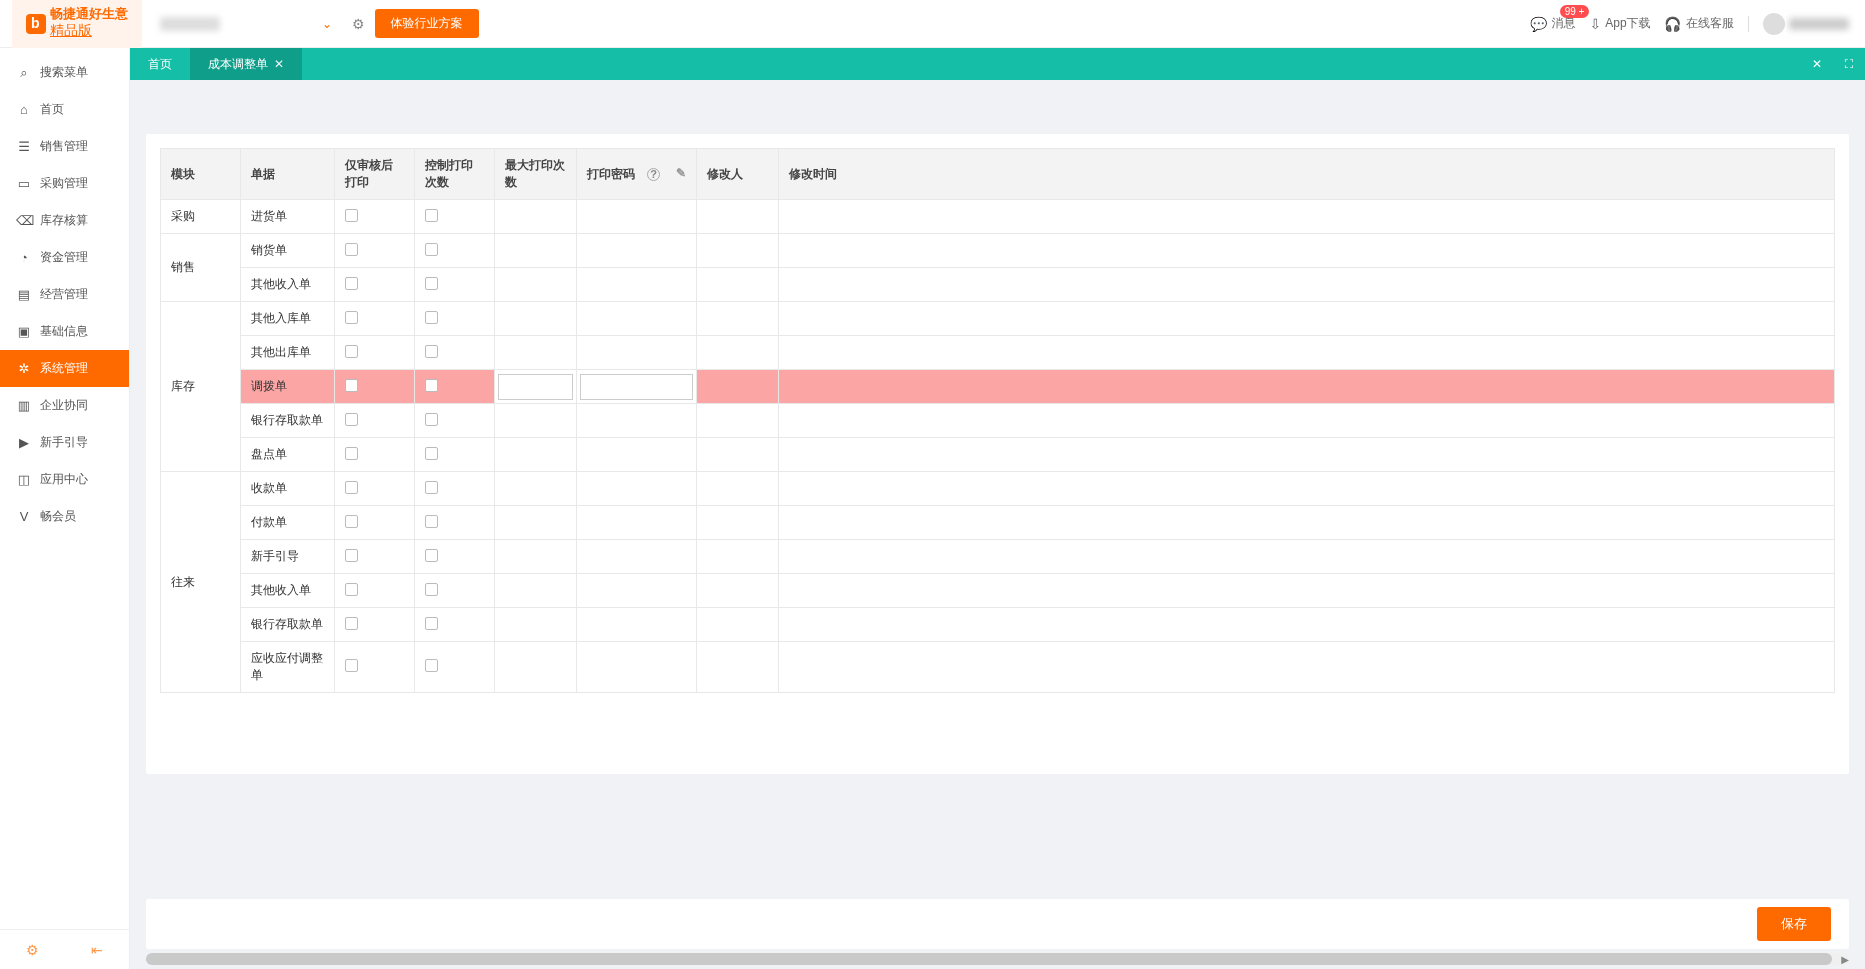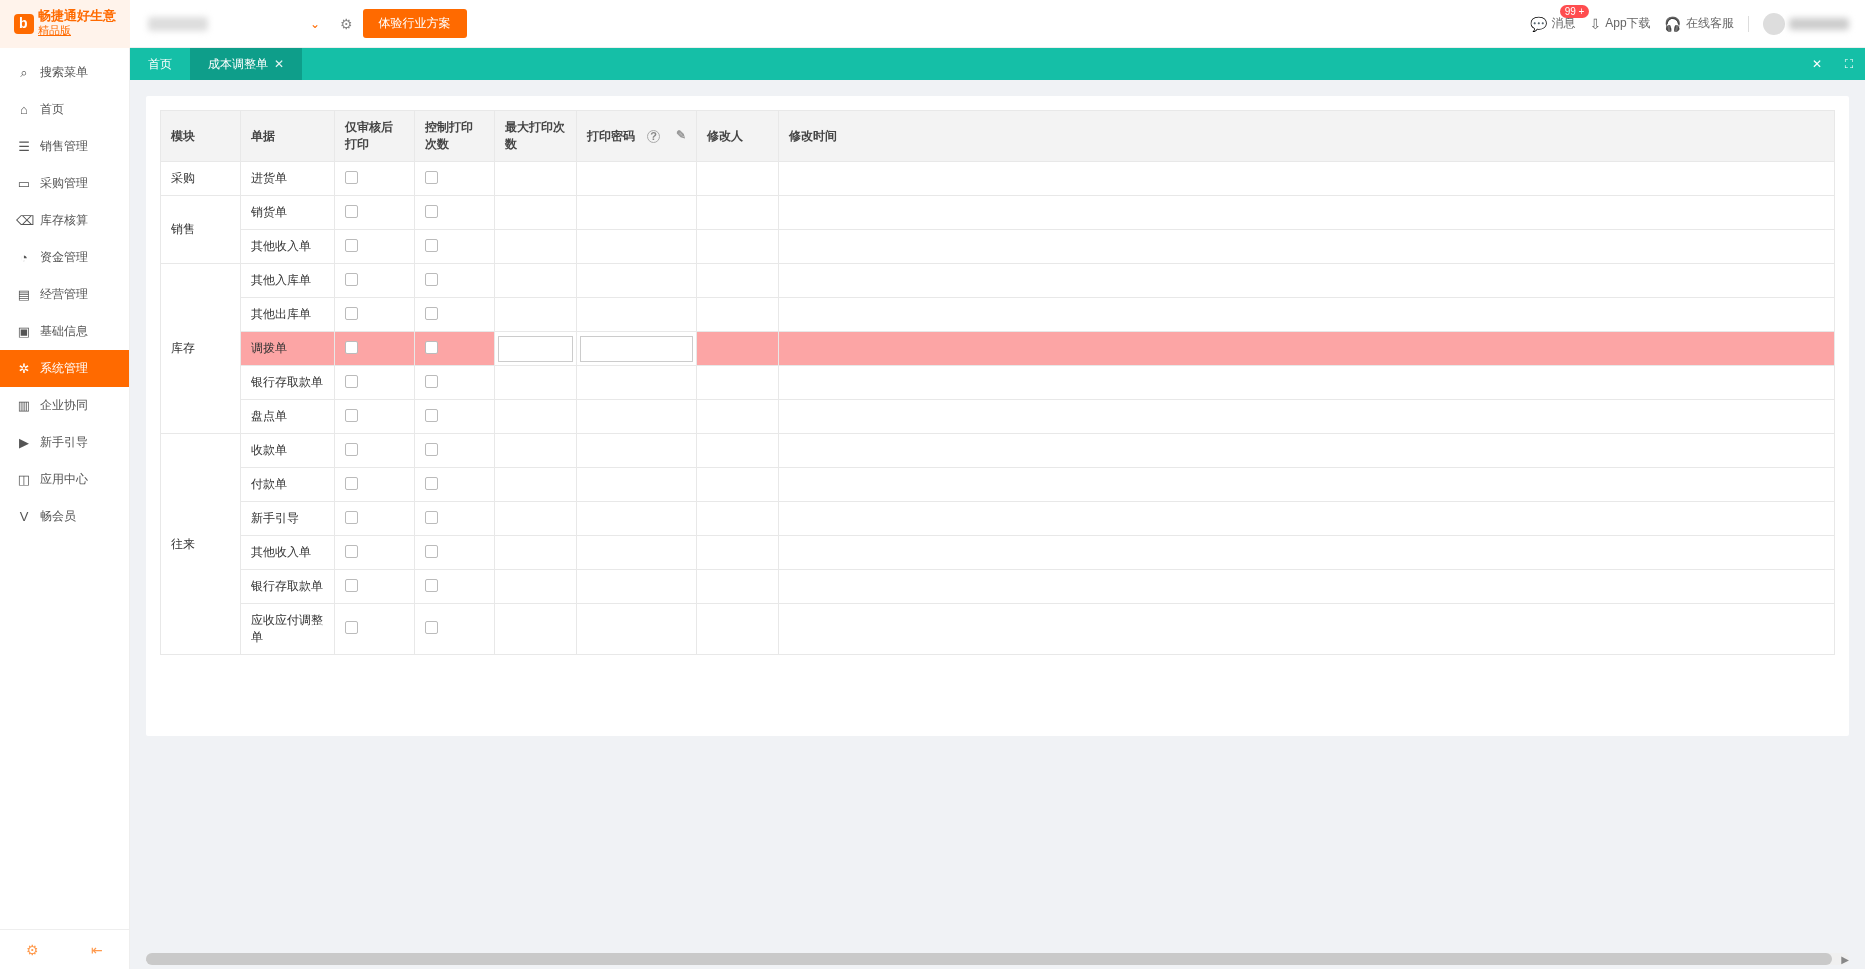--- a/index.html
+++ b/index.html
@@ -1,25 +1,25 @@
 <!DOCTYPE html>
 <html><head>
 <meta charset="utf-8">
 <style>
   * { box-sizing: border-box; margin: 0; padding: 0; }
   body { font-family: "Microsoft YaHei", Arial, sans-serif; font-size: 12px; color: #333; background: #fff; overflow: hidden; }
   .app { width: 1865px; height: 969px; display: flex; flex-direction: column; }
 
   
   .topbar { height: 48px; display: flex; align-items: center; border-bottom: 1px solid #eee; padding: 0 16px 0 0; }
-  .brand { width: 130px; height: 48px; display: flex; align-items: center; justify-content: center; background: #fff3eb; }
+  .brand { width: 130px; height: 48px; display: flex; align-items: center; justify-content: center; background: #fff3eb; margin-left: 12px; }
   .brand-icon { width: 20px; height: 20px; border-radius: 4px; background: #ff6a00; margin-right: 4px; position: relative; }
   .brand-icon::after{content:"b";color:#fff;font-weight:bold;position:absolute;left:5px;top:1px;font-size:14px;}
   .brand-text { font-size: 13px; color: #ff6a00; font-weight: 600; line-height:1.1;}
-  .brand-sub { font-size: 11px; color: #ff6a00; text-decoration: underline; }
+  .brand-sub { font-size: 14px; color: #ff6a00; text-decoration: underline; }
   .org-select { width: 200px; display:flex; align-items:center; padding-left:18px; color:#888; }
   .org-name { filter: blur(3px); background:#ddd; border-radius:3px; width:60px; height:14px; }
   .chevron-down { margin-left: auto; margin-right:10px; color:#ff6a00; font-size:12px;}
   .gear { color:#888; margin: 0 10px; cursor:pointer; font-size:14px;}
   .cta-btn { background:#ff6a00; color:#fff; border:none; border-radius:3px; padding:6px 16px; font-size:12px; cursor:pointer;}
   .top-right { margin-left:auto; display:flex; align-items:center; gap:14px; color:#666;}
   .tri { display:flex; align-items:center; gap:4px; cursor:pointer;}
   .tri .ic{ font-size:14px;}
   .badge { position:relative; }
   .badge-pill { position:absolute; top:-10px; right:-14px; background:#ff4d4f; color:#fff; font-size:10px; padding:1px 5px; border-radius:8px;}
@@ -40,21 +40,21 @@
   .main { flex:1; display:flex; flex-direction:column; background:#f0f2f5; min-width:0;}
   .tabstrip { height:32px; background:#15bfa7; display:flex; align-items:stretch; color:#fff; }
   .tab { padding:0 18px; display:flex; align-items:center; gap:6px; cursor:pointer; font-size:12px;}
   .tab.home { background:#15bfa7;}
   .tab.active { background:#0e9e8a;}
   .tab .close { font-size:12px; opacity:.9;}
   .tab-spacer { flex:1;}
   .tab-icon-btn { width:32px; display:flex; align-items:center; justify-content:center; cursor:pointer; font-size:12px;}
 
   .content-wrap { flex:1; padding:16px 16px 0 16px; overflow:auto; }
-  .card { background:#fff; border-radius:2px; padding:14px 14px 8px 14px; min-height:640px;}
+  .card { background:#fff; border-radius:2px; padding:14px 14px 8px 14px; min-height:640px;margin-top:38px;}
   table { width:100%; border-collapse:collapse; table-layout:fixed;}
   th, td { border:1px solid #e8e8e8; padding:8px 10px; font-size:12px; text-align:left; height:32px; }
   th { background:#f3f3f3; color:#444; font-weight:600;}
   .col-module{width:80px;}
   .col-doc{width:94px;}
   .col-chk1{width:80px;}
   .col-chk2{width:80px;}
   .col-max{width:82px;}
   .col-pwd{width:120px;}
   .col-mod{width:82px;}
@@ -354,20 +354,23 @@
                   <td></td>
                   <td></td>
                   <td></td>
                   <td></td>
                 </tr>
               </tbody>
           </table>
         </div>
       </div>
 
+      <div class="footer">
+        <button class="save-btn">保存</button>
+      </div>
 
       <div class="hscroll">
         <span class="hscroll-arrow left">◀</span>
         <div class="hscroll-thumb"></div>
         <span class="hscroll-arrow right">▶</span>
       </div>
     </div>
   </div>
 </div>
 

